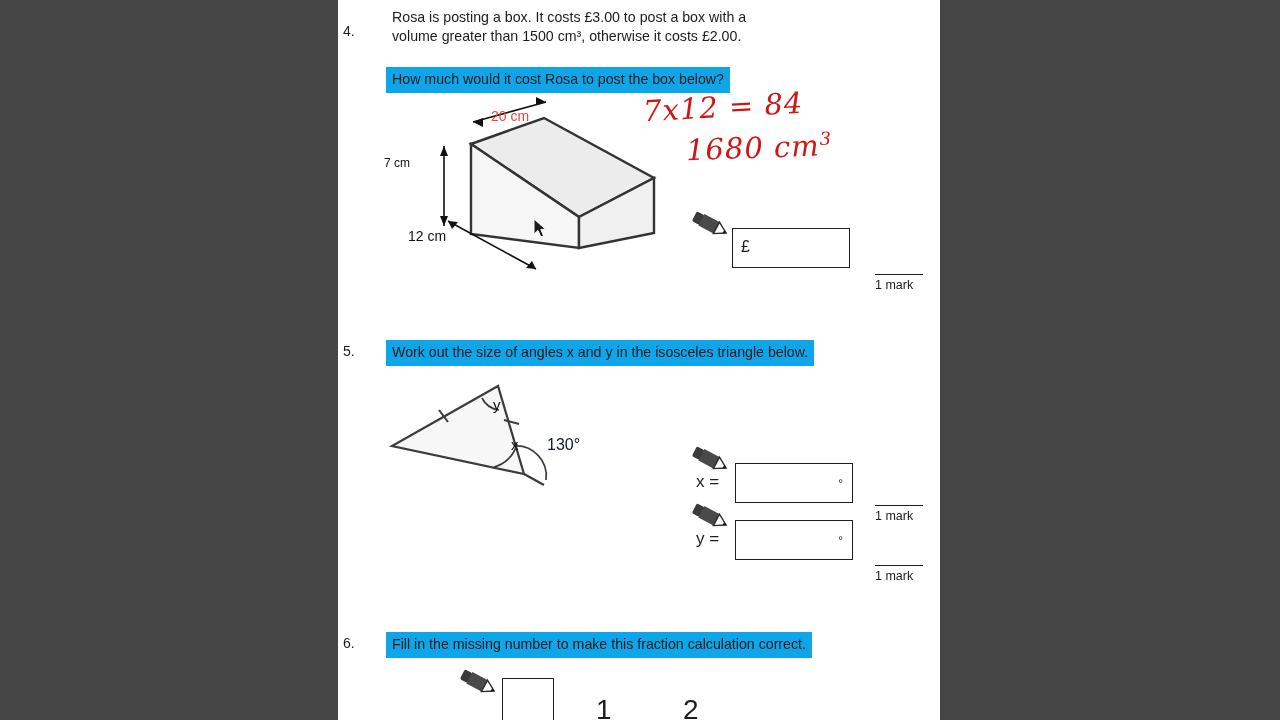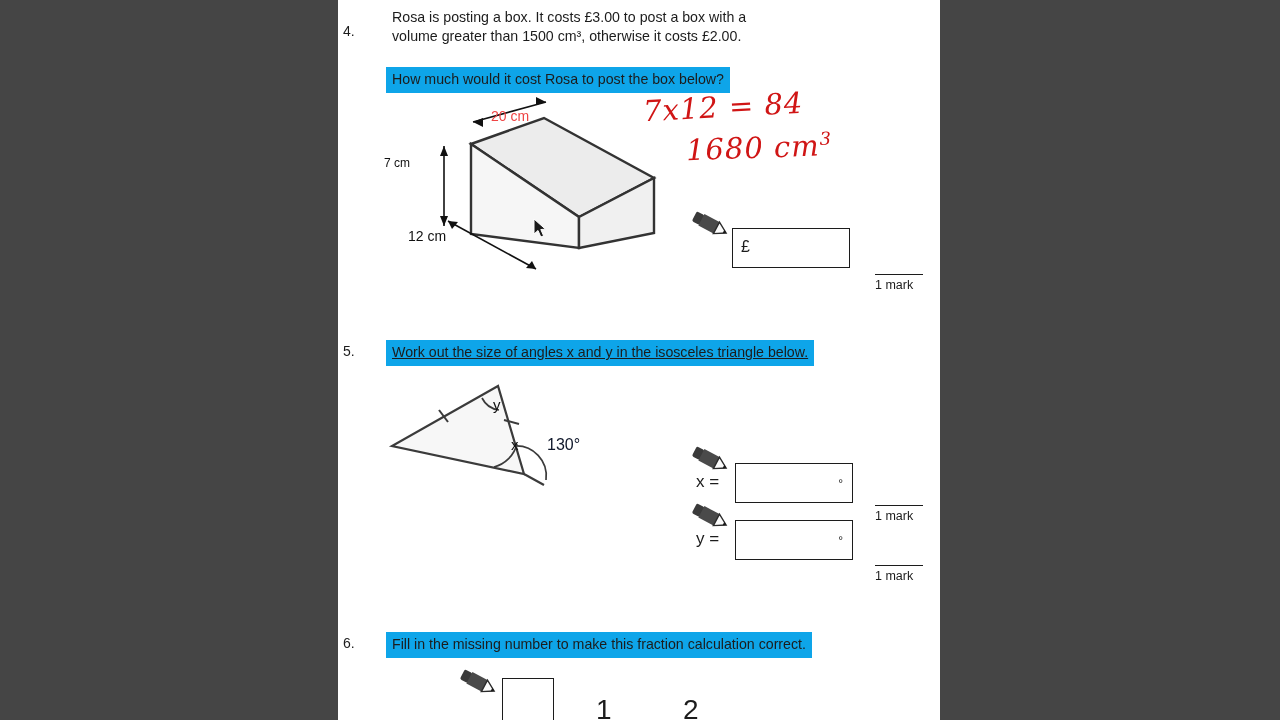--- a/index.html
+++ b/index.html
@@ -168,21 +168,21 @@
 
     <div class="ansbox" style="left:394px; top:228px; width:118px; height:40px;">
       <div class="ansbox-label" style="left:8px; top:9px;">£</div>
     </div>
 
     <div class="markline" style="left:537px; top:274px; width:48px;"></div>
     <div class="marktext" style="left:537px; top:278px;">1 mark</div>
 
     <div class="qnum" style="left:5px; top:343px;">5.</div>
 
-    <div class="banner" style="left:48px; top:340px;text-decoration:underline;">Work out the size of angles x and y in the isosceles triangle below.</div>
+    <div class="banner" style="left:48px; top:340px;">Work out the size of angles x and y in the isosceles triangle below.</div>
 
     <div class="abs" style="left:48px; top:378px; width:230px; height:120px;">
       <svg width="230" height="120" viewBox="0 0 230 120">
 
         <polygon points="112,8 6,68 138,96" fill="#f7f7f7" stroke="#3b3b3b" stroke-width="2.2"></polygon>
 
         <line x1="138" y1="96" x2="158" y2="107" stroke="#3b3b3b" stroke-width="2.2"></line>
 
         <line x1="53" y1="32" x2="62" y2="44" stroke="#3b3b3b" stroke-width="2"></line>
 

